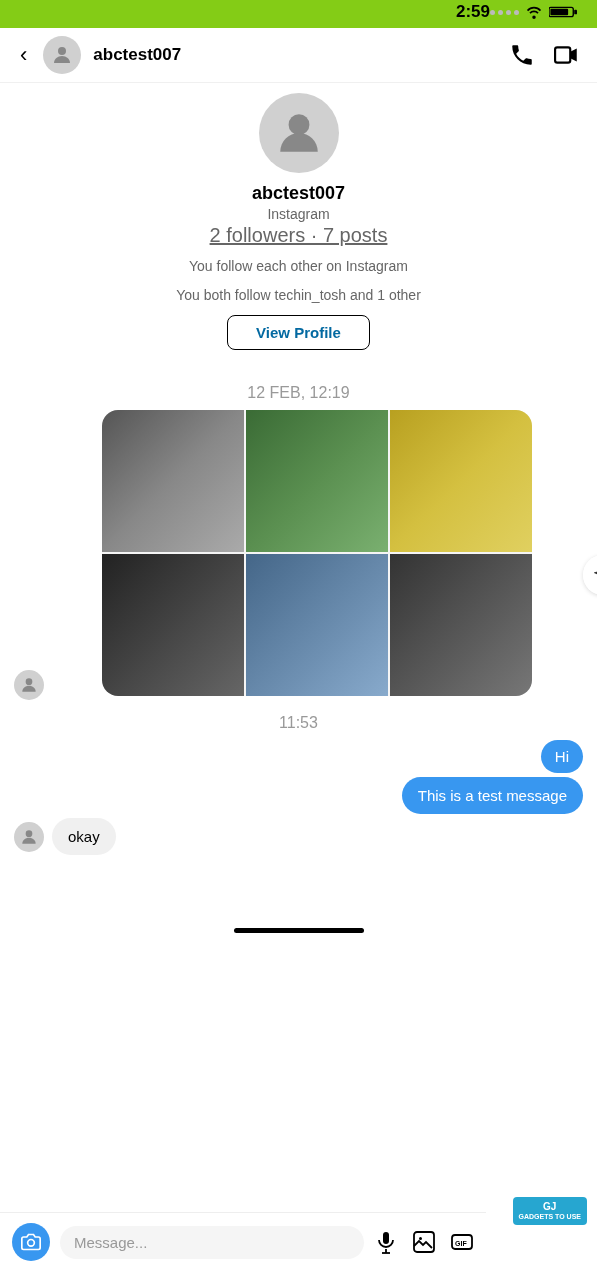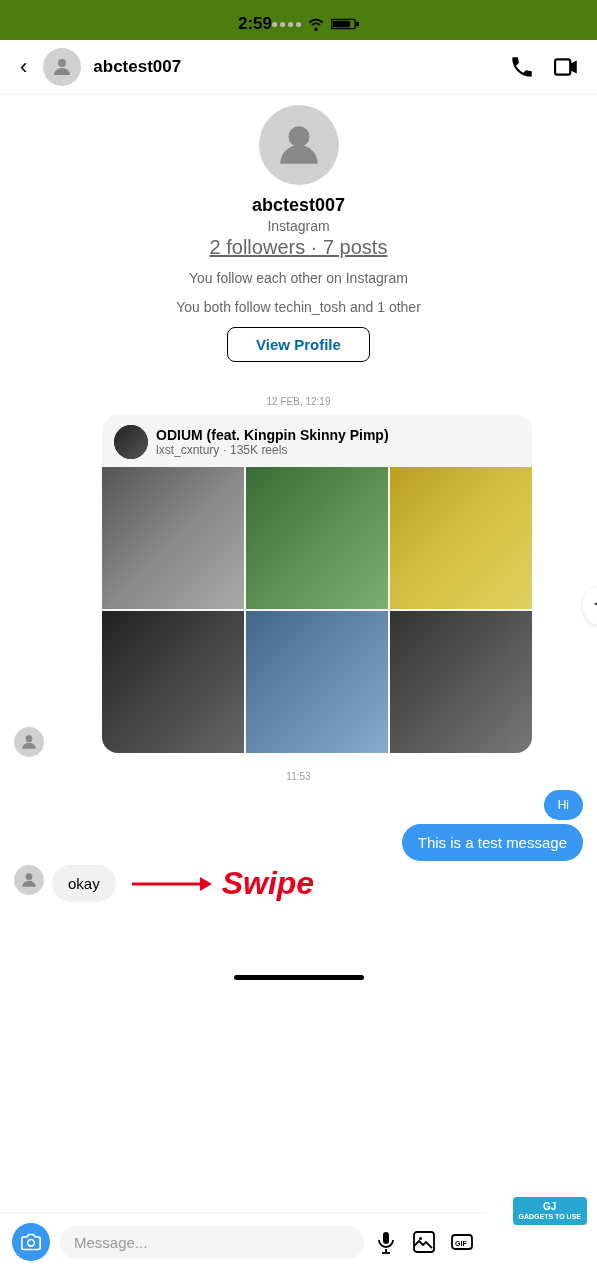--- a/index.html
+++ b/index.html
@@ -9,24 +9,24 @@
       min-height: 1285px;
       background: #fff;
       font-family: -apple-system, BlinkMacSystemFont, 'Segoe UI', sans-serif;
       overflow-x: hidden;
       position: relative;
     }
 
     
     .status-bar {
       display: flex;
-      justify-content: center;
-      align-items: center;
-      padding: 14px 20px 6px 20px;
-      background: #4d7c0f;
+      justify-content: flex-end;
+      align-items: center;
+      padding: 2px 20px 6px 20px;
+      background: #84cc16;
     }
     .status-time {
       font-size: 17px;
       font-weight: 600;
       color: #000;
     }
     .status-icons {
       display: flex;
       align-items: center;
       gap: 6px;
@@ -112,21 +112,21 @@
 
     
     .chat-area {
       background: #fff;
       padding: 0 14px;
     }
 
     
     .timestamp-label {
       text-align: center;
-      font-size: 10px;
+      font-size: 16px;
       color: #999;
       margin: 14px 0 8px;
     }
 
     
     .reel-card {
       background: #f5f5f5;
       border-radius: 16px;
       overflow: hidden;
       max-width: 430px;
@@ -182,21 +182,21 @@
       width: 40px; height: 40px;
       display: flex; align-items: center; justify-content: center;
       font-size: 18px;
       color: #333;
       box-shadow: 0 1px 4px rgba(0,0,0,0.15);
     }
 
     
     .msg-row {
       display: flex;
-      align-items: flex-start;
+      align-items: center;
       margin-bottom: 6px;
       gap: 8px;
     }
     .msg-avatar {
       width: 30px; height: 30px; border-radius: 50%;
       background: #d0d0d0;
       display: flex; align-items: center; justify-content: center;
       flex-shrink: 0;
     }
     .msg-avatar svg { width: 20px; height: 20px; fill: #888; }
@@ -226,21 +226,21 @@
       font-size: 15px;
       max-width: 300px;
       margin-left: auto;
       margin-bottom: 4px;
     }
     .msg-bubble-sent-small {
       background: #3897f0;
       color: #fff;
       padding: 8px 14px;
       border-radius: 22px;
-      font-size: 12px;
+      font-size: 15px;
       max-width: 300px;
       margin-left: auto;
       margin-bottom: 4px;
     }
     .sent-messages {
       display: flex;
       flex-direction: column;
       align-items: flex-end;
     }
 
@@ -382,29 +382,20 @@
 
   <div class="reel-row">
     <div class="reel-avatar">
       <svg viewBox="0 0 24 24">
           <circle cx="12" cy="8" r="4"></circle>
           <path d="M4 20c0-4 3.6-7 8-7s8 3 8 7"></path>
         </svg>
     </div>
     <div style="position:relative; flex:1">
       <div class="reel-card">
-        <div class="reel-header">
-          <div class="reel-thumb">
-            <div class="reel-thumb-inner"></div>
-          </div>
-          <div>
-            <div class="reel-title">ODIUM (feat. Kingpin Skinny Pimp)</div>
-            <div class="reel-sub">lxst_cxntury · 135K reels</div>
-          </div>
-        </div>
         <div class="reel-grid">
           <div class="reel-cell reel-cell-1"></div>
           <div class="reel-cell reel-cell-2"></div>
           <div class="reel-cell reel-cell-3"></div>
           <div class="reel-cell reel-cell-4"></div>
           <div class="reel-cell reel-cell-5"></div>
           <div class="reel-cell reel-cell-6"></div>
         </div>
       </div>
 
@@ -427,28 +418,20 @@
 
   <div class="msg-row">
     <div class="msg-avatar">
       <svg viewBox="0 0 24 24">
           <circle cx="12" cy="8" r="4"></circle>
           <path d="M4 20c0-4 3.6-7 8-7s8 3 8 7"></path>
         </svg>
     </div>
     <div class="msg-bubble-received">okay</div>
 
-    <div style="display:flex; align-items:center; gap:10px; margin-left:8px;">
-
-      <svg width="80" height="24" viewBox="0 0 80 24">
-        <line x1="0" y1="12" x2="68" y2="12" stroke="#e8001c" stroke-width="3"></line>
-        <polygon points="68,5 80,12 68,19" fill="#e8001c"></polygon>
-      </svg>
-      <span class="swipe-text">Swipe</span>
-    </div>
   </div>
 
 </div>
 
 <div class="watermark">
   <div>GJ</div>
   <div style="font-size:7px">GADGETS TO USE</div>
 </div>
 
 <div class="input-bar">

